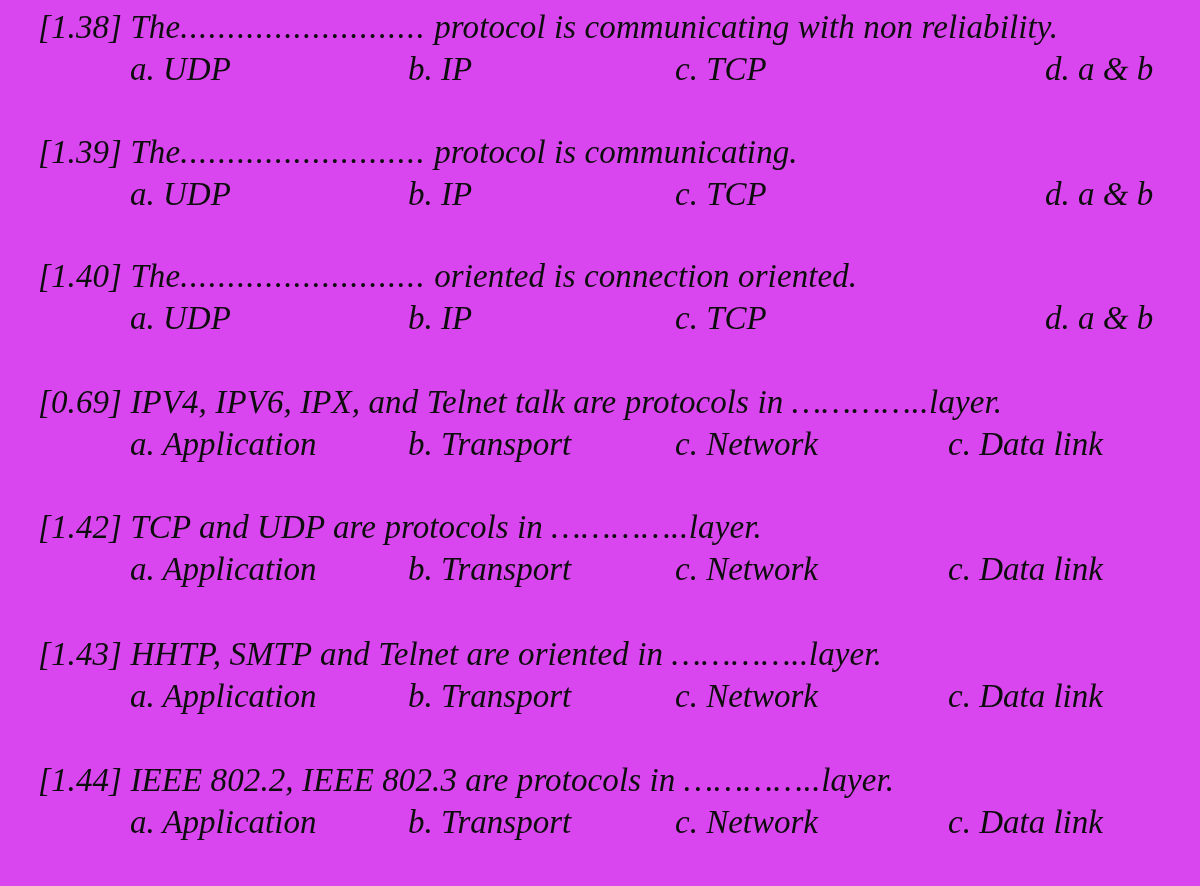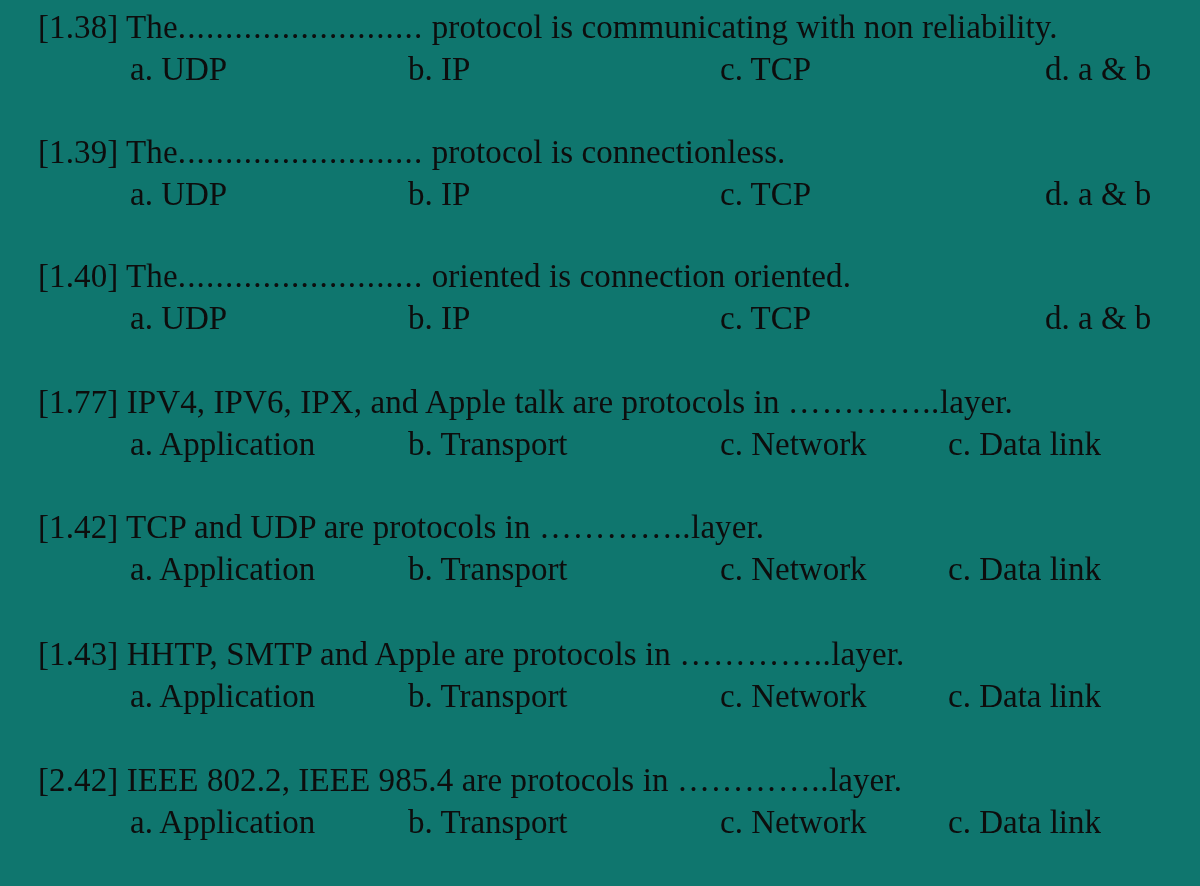--- a/index.html
+++ b/index.html
@@ -13,21 +13,22 @@
     height: 886px;
     font-family: "Liberation Serif", "DejaVu Serif", serif;
     color: #000000;
     -webkit-font-smoothing: antialiased;
     overflow: hidden;
   }
   #page {
     position: relative;
     width: 1200px;
     height: 886px;
-    background: #0f766e;
+    background: #d946ef;
+    font-style: italic;
   }
   .question-block {
     position: absolute;
     left: 0;
     width: 1200px;
   }
   .q-text {
     position: absolute;
     left: 38px;
     top: 0;
@@ -62,21 +63,21 @@
     position: absolute;
     top: 0;
     white-space: nowrap;
     font-size: 33px;
     line-height: 38px;
     color: #0d0d0d;
   }
   
   .opt-a { left: 130px; }
   .opt-b { left: 408px; text-align: right; }
-  .opt-c { left: 720px; text-align: right; }
+  .opt-c { left: 675px; text-align: right; }
   .opt-d-wide { left: 1045px; }
   .opt-d-narrow { left: 948px; }
 </style>
 </head>
 <body>
 
 <div id="page">
 
   <div class="question-block" style="top:8px;">
     <div class="q-text">
@@ -85,21 +86,21 @@
     <div class="options">
       <span class="opt opt-a">a. UDP</span>
       <span class="opt opt-b">b. IP</span>
       <span class="opt opt-c">c. TCP</span>
       <span class="opt opt-d-wide">d. a &amp; b</span>
     </div>
   </div>
 
   <div class="question-block" style="top:133px;">
     <div class="q-text">
-      <span class="q-num">[1.39] </span><span class="q-body">The</span><span class="leader-dots">..........................</span><span class="q-body"> protocol is connectionless.</span>
+      <span class="q-num">[1.39] </span><span class="q-body">The</span><span class="leader-dots">..........................</span><span class="q-body"> protocol is communicating.</span>
     </div>
     <div class="options">
       <span class="opt opt-a">a. UDP</span>
       <span class="opt opt-b">b. IP</span>
       <span class="opt opt-c">c. TCP</span>
       <span class="opt opt-d-wide">d. a &amp; b</span>
     </div>
   </div>
 
   <div class="question-block" style="top:257px;">
@@ -109,21 +110,21 @@
     <div class="options">
       <span class="opt opt-a">a. UDP</span>
       <span class="opt opt-b">b. IP</span>
       <span class="opt opt-c">c. TCP</span>
       <span class="opt opt-d-wide">d. a &amp; b</span>
     </div>
   </div>
 
   <div class="question-block" style="top:383px;">
     <div class="q-text">
-      <span class="q-num">[1.77] </span><span class="q-body">IPV4, IPV6, IPX, and Apple talk are protocols in </span><span class="leader-ellipsis">…………..</span><span class="q-body">layer.</span>
+      <span class="q-num">[0.69] </span><span class="q-body">IPV4, IPV6, IPX, and Telnet talk are protocols in </span><span class="leader-ellipsis">…………..</span><span class="q-body">layer.</span>
     </div>
     <div class="options">
       <span class="opt opt-a">a. Application</span>
       <span class="opt opt-b">b. Transport</span>
       <span class="opt opt-c">c. Network</span>
       <span class="opt opt-d-narrow">c. Data link</span>
     </div>
   </div>
 
   <div class="question-block" style="top:508px;">
@@ -133,33 +134,33 @@
     <div class="options">
       <span class="opt opt-a">a. Application</span>
       <span class="opt opt-b">b. Transport</span>
       <span class="opt opt-c">c. Network</span>
       <span class="opt opt-d-narrow">c. Data link</span>
     </div>
   </div>
 
   <div class="question-block" style="top:635px;">
     <div class="q-text">
-      <span class="q-num">[1.43] </span><span class="q-body">HHTP, SMTP and Apple are protocols in </span><span class="leader-ellipsis">…………..</span><span class="q-body">layer.</span>
+      <span class="q-num">[1.43] </span><span class="q-body">HHTP, SMTP and Telnet are oriented in </span><span class="leader-ellipsis">…………..</span><span class="q-body">layer.</span>
     </div>
     <div class="options">
       <span class="opt opt-a">a. Application</span>
       <span class="opt opt-b">b. Transport</span>
       <span class="opt opt-c">c. Network</span>
       <span class="opt opt-d-narrow">c. Data link</span>
     </div>
   </div>
 
   <div class="question-block" style="top:761px;">
     <div class="q-text">
-      <span class="q-num">[2.42] </span><span class="q-body">IEEE 802.2, IEEE 985.4 are protocols in </span><span class="leader-ellipsis">…………..</span><span class="q-body">layer.</span>
+      <span class="q-num">[1.44] </span><span class="q-body">IEEE 802.2, IEEE 802.3 are protocols in </span><span class="leader-ellipsis">…………..</span><span class="q-body">layer.</span>
     </div>
     <div class="options">
       <span class="opt opt-a">a. Application</span>
       <span class="opt opt-b">b. Transport</span>
       <span class="opt opt-c">c. Network</span>
       <span class="opt opt-d-narrow">c. Data link</span>
     </div>
   </div>
 
 </div>

